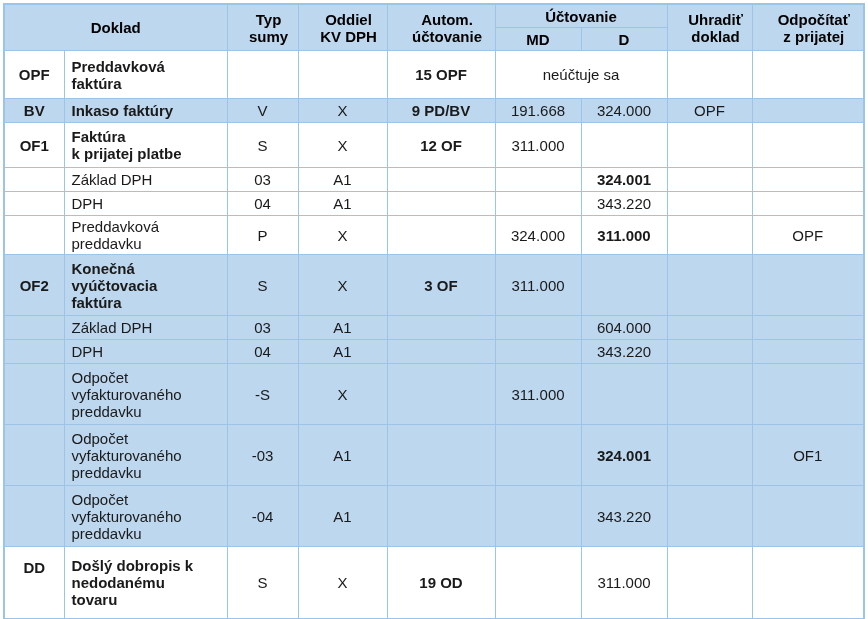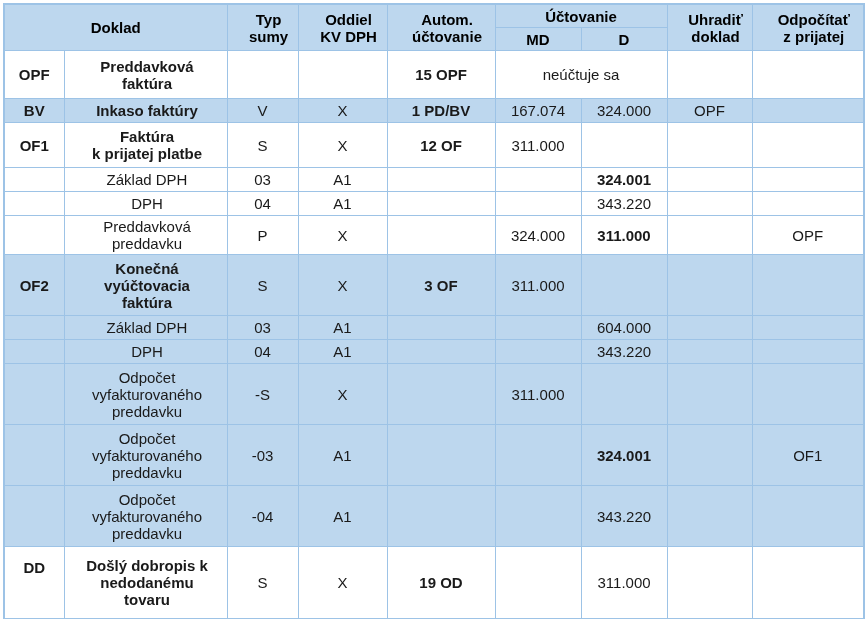--- a/index.html
+++ b/index.html
@@ -23,21 +23,21 @@
     vertical-align:middle;
     text-align:center;
     overflow:hidden;
     font-weight:normal;
   }
   th{font-weight:bold;color:#000;}
   .hdr td,.hdr th{background:#BDD7EE;}
   .blue td{background:#BDD7EE;}
   .white td{background:#ffffff;}
   .name{
-    text-align:center;
+    text-align:left;
     padding-left:7px;
     white-space:pre-line;
     margin-left:44px;
   }
   .pre{white-space:pre-line;padding-left:16px;}
   .b{font-weight:bold;}
   
   .h21 td{height:21px;}
   .h42 td{height:42px;}
   .h45 td{height:45px;}
@@ -92,22 +92,22 @@
     <td colspan="2">neúčtuje sa</td>
     <td></td>
     <td></td>
   </tr>
 
   <tr class="blue h21">
     <td class="b">BV</td>
     <td class="name b">Inkaso faktúry</td>
     <td>V</td>
     <td>X</td>
-    <td class="b">1 PD/BV</td>
-    <td>167.074</td>
+    <td class="b">9 PD/BV</td>
+    <td>191.668</td>
     <td>324.000</td>
     <td>OPF</td>
     <td></td>
   </tr>
 
   <tr class="white h42">
     <td class="b">OF1</td>
     <td class="name b">Faktúra
 k prijatej platbe</td>
     <td>S</td>

